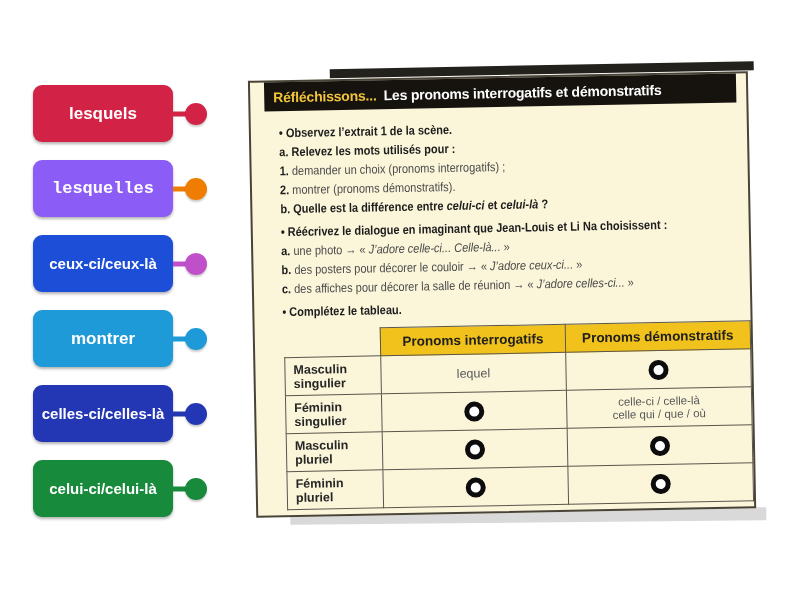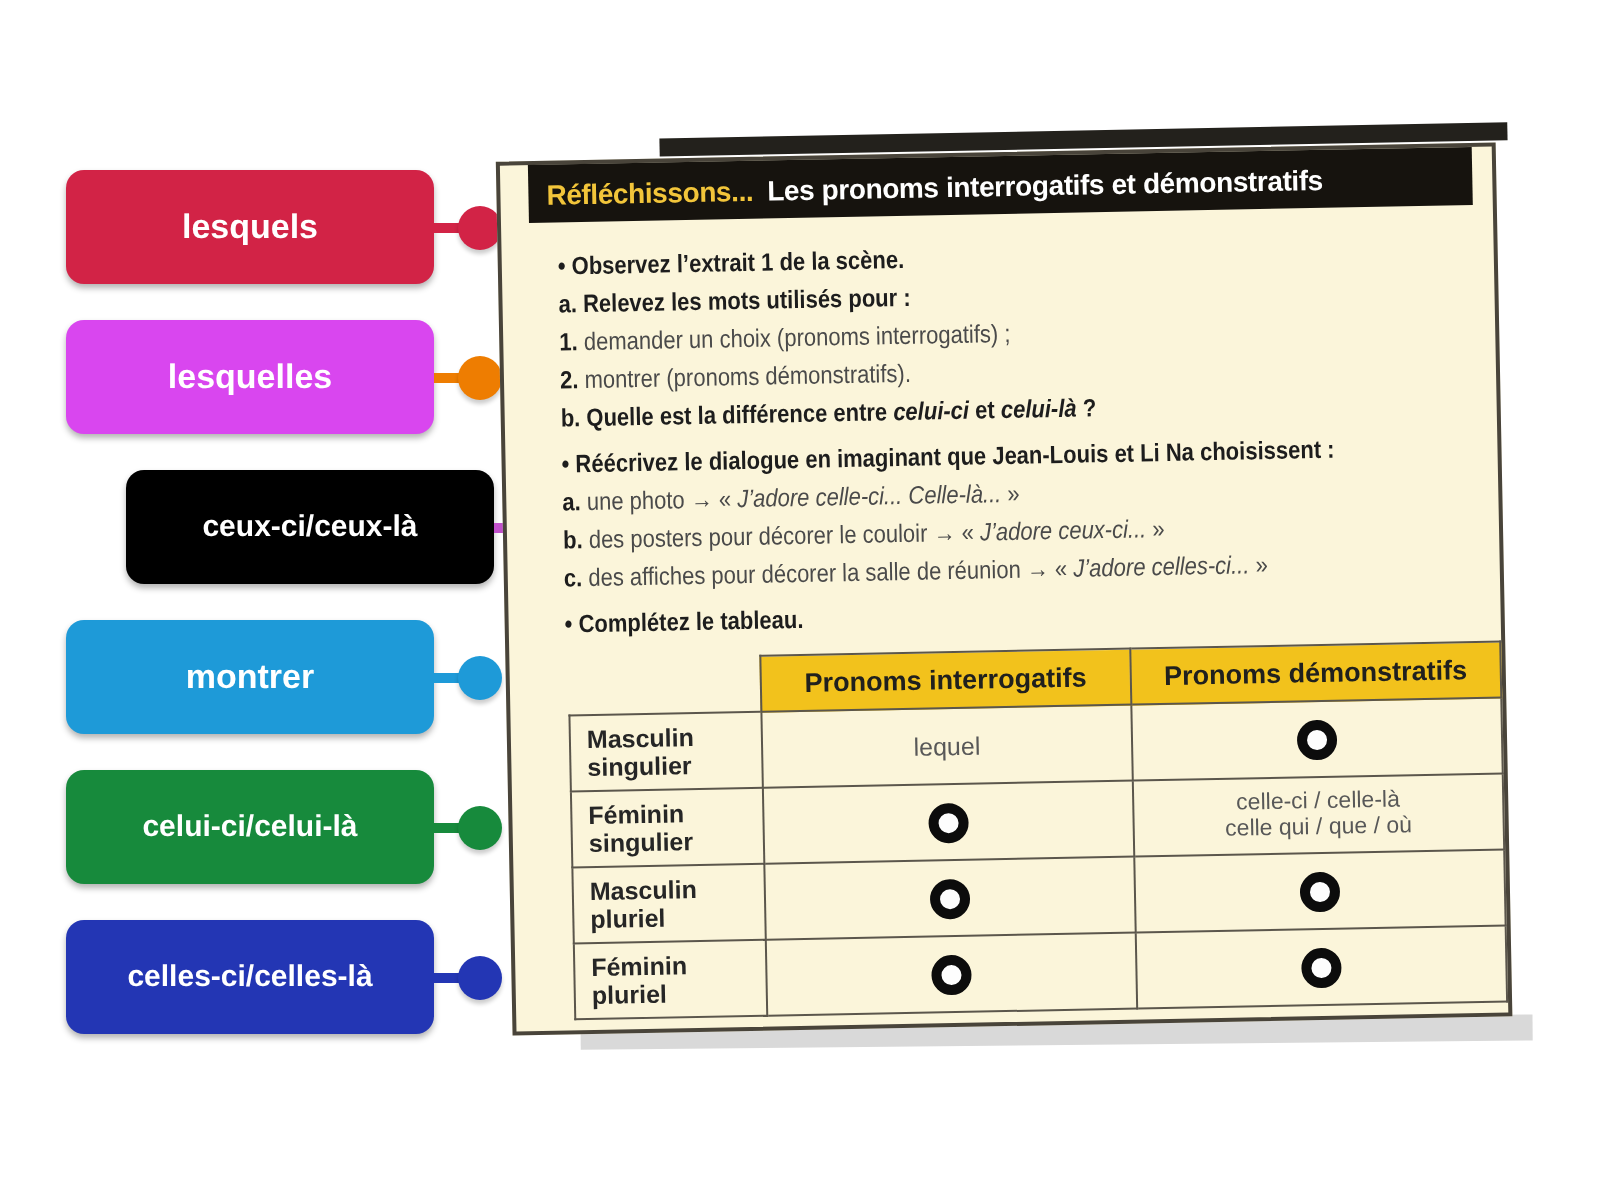--- a/index.html
+++ b/index.html
@@ -10,21 +10,21 @@
     position: relative;
     overflow: hidden;
   }
 
   
   .choices {
     position: absolute; left: 33px; top: 85px; width: 164px;
   }
   .choice {
     position: relative;
-    width: 184px; height: 57px;
+    width: 140px; height: 57px;
     margin-bottom: 18px;
     border-radius: 9px;
     display: flex; align-items: center; justify-content: center;
     color: #ffffff; font-weight: bold; font-size: 17px;
     box-shadow: 0 2px 3px rgba(0,0,0,0.3);
     cursor: grab;
     white-space: nowrap;
   }
   .choice .stem {
     position: absolute; left: 100%; top: 50%;
@@ -120,44 +120,44 @@
 </style>
 </head>
 <body>
 
 <div class="choices">
     <div class="choice" style="background: rgb(210, 35, 70);">
       <span>lesquels</span>
       <span class="stem" style="background: rgb(210, 35, 70);"></span>
       <span class="knob" style="background: rgb(210, 35, 70);"></span>
     </div>
-    <div class="choice" style="background: #d946ef;">
+    <div class="choice" style="background: #8b5cf6; font-family: Liberation Mono, monospace;">
       <span>lesquelles</span>
       <span class="stem" style="background: rgb(238, 125, 1);"></span>
       <span class="knob" style="background: rgb(238, 125, 1);"></span>
     </div>
-    <div class="choice" style="background: #000000; font-size: 15px; margin-left: 30px;">
+    <div class="choice" style="background: #1d4ed8; font-size: 15px;">
       <span>ceux-ci/ceux-là</span>
       <span class="stem" style="background: rgb(192, 79, 202);"></span>
       <span class="knob" style="background: rgb(192, 79, 202);"></span>
     </div>
     <div class="choice" style="background: rgb(30, 154, 216);">
       <span>montrer</span>
       <span class="stem" style="background: rgb(30, 154, 216);"></span>
       <span class="knob" style="background: rgb(30, 154, 216);"></span>
     </div>
+    <div class="choice" style="background: rgb(35, 54, 180); font-size: 15px;">
+      <span>celles-ci/celles-là</span>
+      <span class="stem" style="background: rgb(35, 54, 180);"></span>
+      <span class="knob" style="background: rgb(35, 54, 180);"></span>
+    </div>
     <div class="choice" style="background: rgb(23, 138, 60); font-size: 15px;">
       <span>celui-ci/celui-là</span>
       <span class="stem" style="background: rgb(23, 138, 60);"></span>
       <span class="knob" style="background: rgb(23, 138, 60);"></span>
-    </div>
-    <div class="choice" style="background: rgb(35, 54, 180); font-size: 15px;">
-      <span>celles-ci/celles-là</span>
-      <span class="stem" style="background: rgb(35, 54, 180);"></span>
-      <span class="knob" style="background: rgb(35, 54, 180);"></span>
     </div>
   </div>
 
 <div class="photo">
   <div class="page-shadow"></div>
   <div class="page" style="background: rgb(251, 245, 218);">
     <div class="instructions">
         <div class="line"><span class="seg-b">• Observez l’extrait 1 de la scène.</span></div>
         <div class="line"><span class="seg-b">a. Relevez les mots utilisés pour :</span></div>
         <div class="line"><span class="seg-b">1.</span><span> demander un choix (pronoms interrogatifs) ;</span></div>

